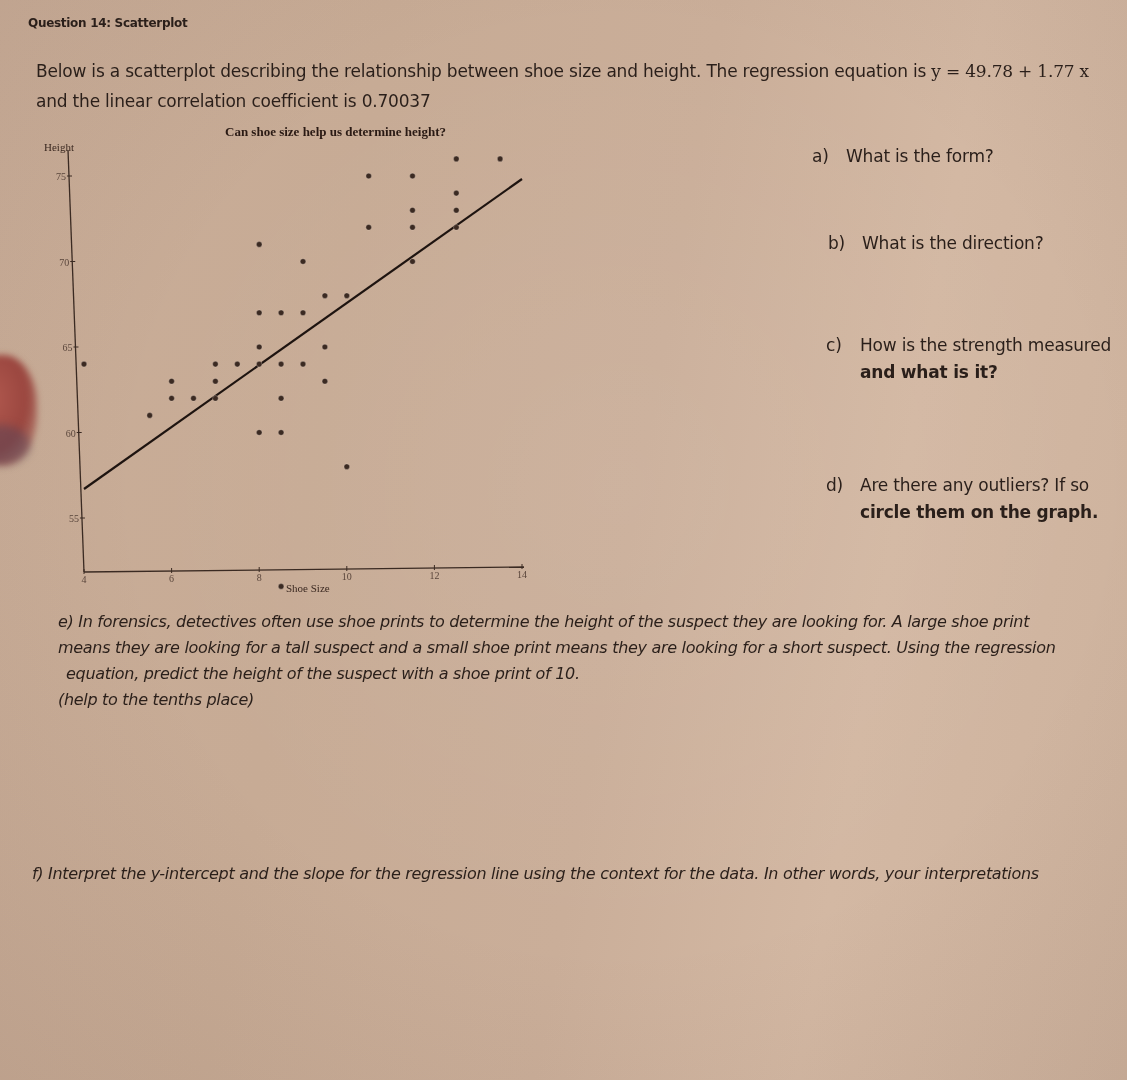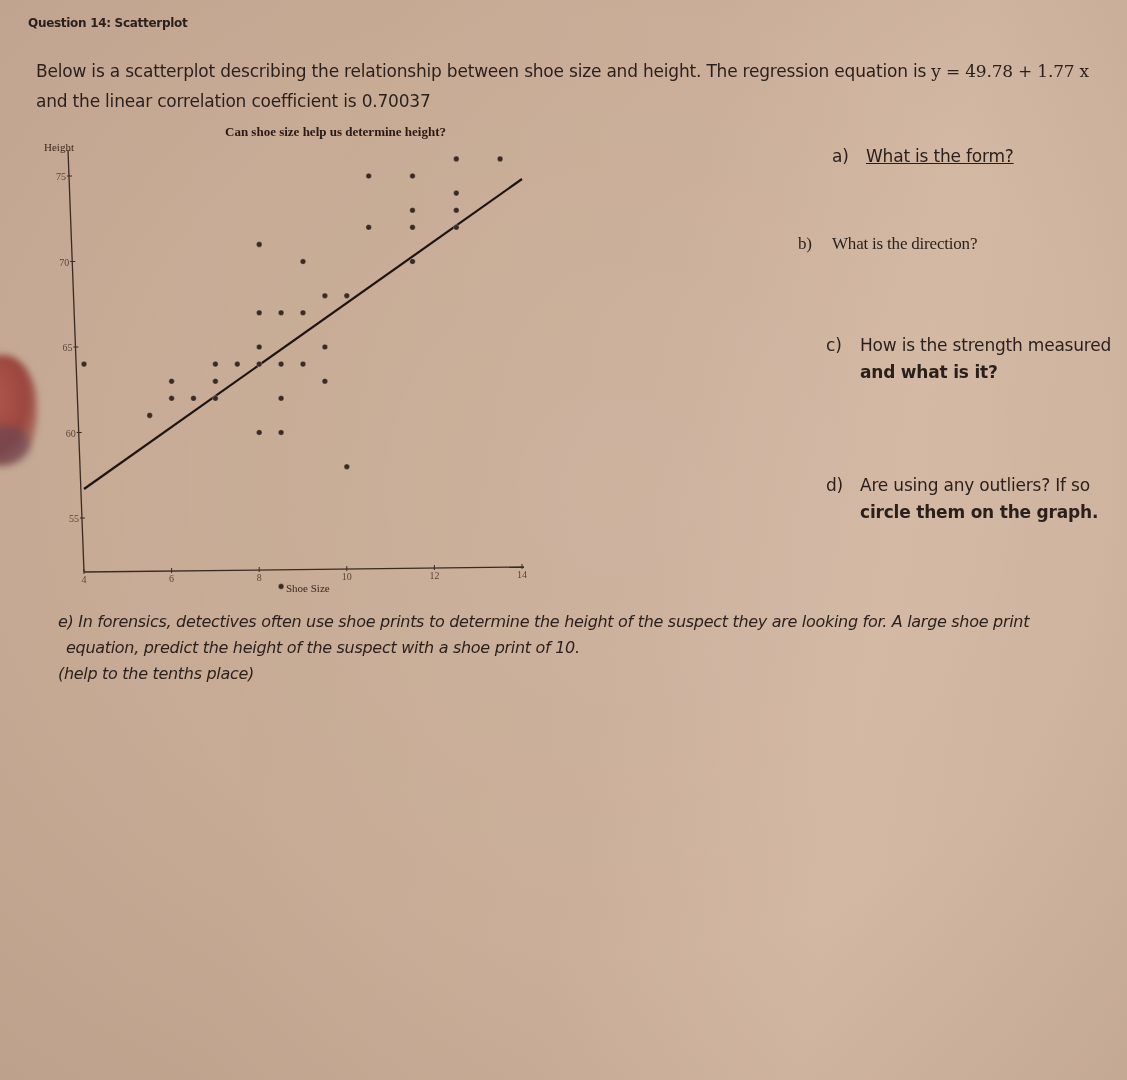--- a/index.html
+++ b/index.html
@@ -129,35 +129,37 @@
       <circle cx="456.29999999999995" cy="193.1" r="2.8" fill="#3b2a22" stroke="#e8d6c8" stroke-width="0.6" stroke-opacity="0.5"></circle>
       <circle cx="456.29999999999995" cy="210.2" r="2.8" fill="#3b2a22" stroke="#e8d6c8" stroke-width="0.6" stroke-opacity="0.5"></circle>
       <circle cx="456.29999999999995" cy="227.3" r="2.8" fill="#3b2a22" stroke="#e8d6c8" stroke-width="0.6" stroke-opacity="0.5"></circle>
       <circle cx="500.09999999999997" cy="158.9" r="2.8" fill="#3b2a22" stroke="#e8d6c8" stroke-width="0.6" stroke-opacity="0.5"></circle>
     </svg>
 </div>
 
 <div class="finger"></div>
 <div class="finger2"></div>
 
-<div class="q" style="left:832px; top:143px;text-decoration:underline;">
+<div class="q" style="left:812px; top:143px;">
   <span class="letter">a)</span><span>What is the form?</span>
 </div>
-<div class="q" style="left:798px; top:230px;font-family:Liberation Serif, serif;">
+<div class="q" style="left:828px; top:230px;">
   <span class="letter">b)</span><span>What is the direction?</span>
 </div>
 <div class="q" style="left:826px; top:332px;">
   <span class="letter">c)</span><span>How is the strength measured</span>
   <span class="indent">and what is it?</span>
 </div>
 <div class="q" style="left:826px; top:472px;">
-  <span class="letter">d)</span><span>Are using any outliers? If so</span>
+  <span class="letter">d)</span><span>Are there any outliers? If so</span>
   <span class="indent">circle them on the graph.</span>
 </div>
 
 <div class="long" style="left:58px; top:607px; width:1060px;">
   <div>e) In forensics, detectives often use shoe prints to determine the height of the suspect they are looking for.  A large shoe print</div>
+  <div style="margin-top:-4px;">means they are looking for a tall suspect and a small shoe print means they are looking for a short suspect. Using the regression</div>
   <div style="margin-top:-4px;margin-left:8px;">equation, predict the height of the suspect with a shoe print of 10.</div>
   <div style="margin-top:-4px;">(help to the tenths place)</div>
 </div>
 
 <div class="long" style="left:32px; top:859px; width:1080px;">
+  <div>f) Interpret the y-intercept and the slope for the regression line using the context for the data.  In other words, your interpretations</div>
 </div>
 
 </body></html>

